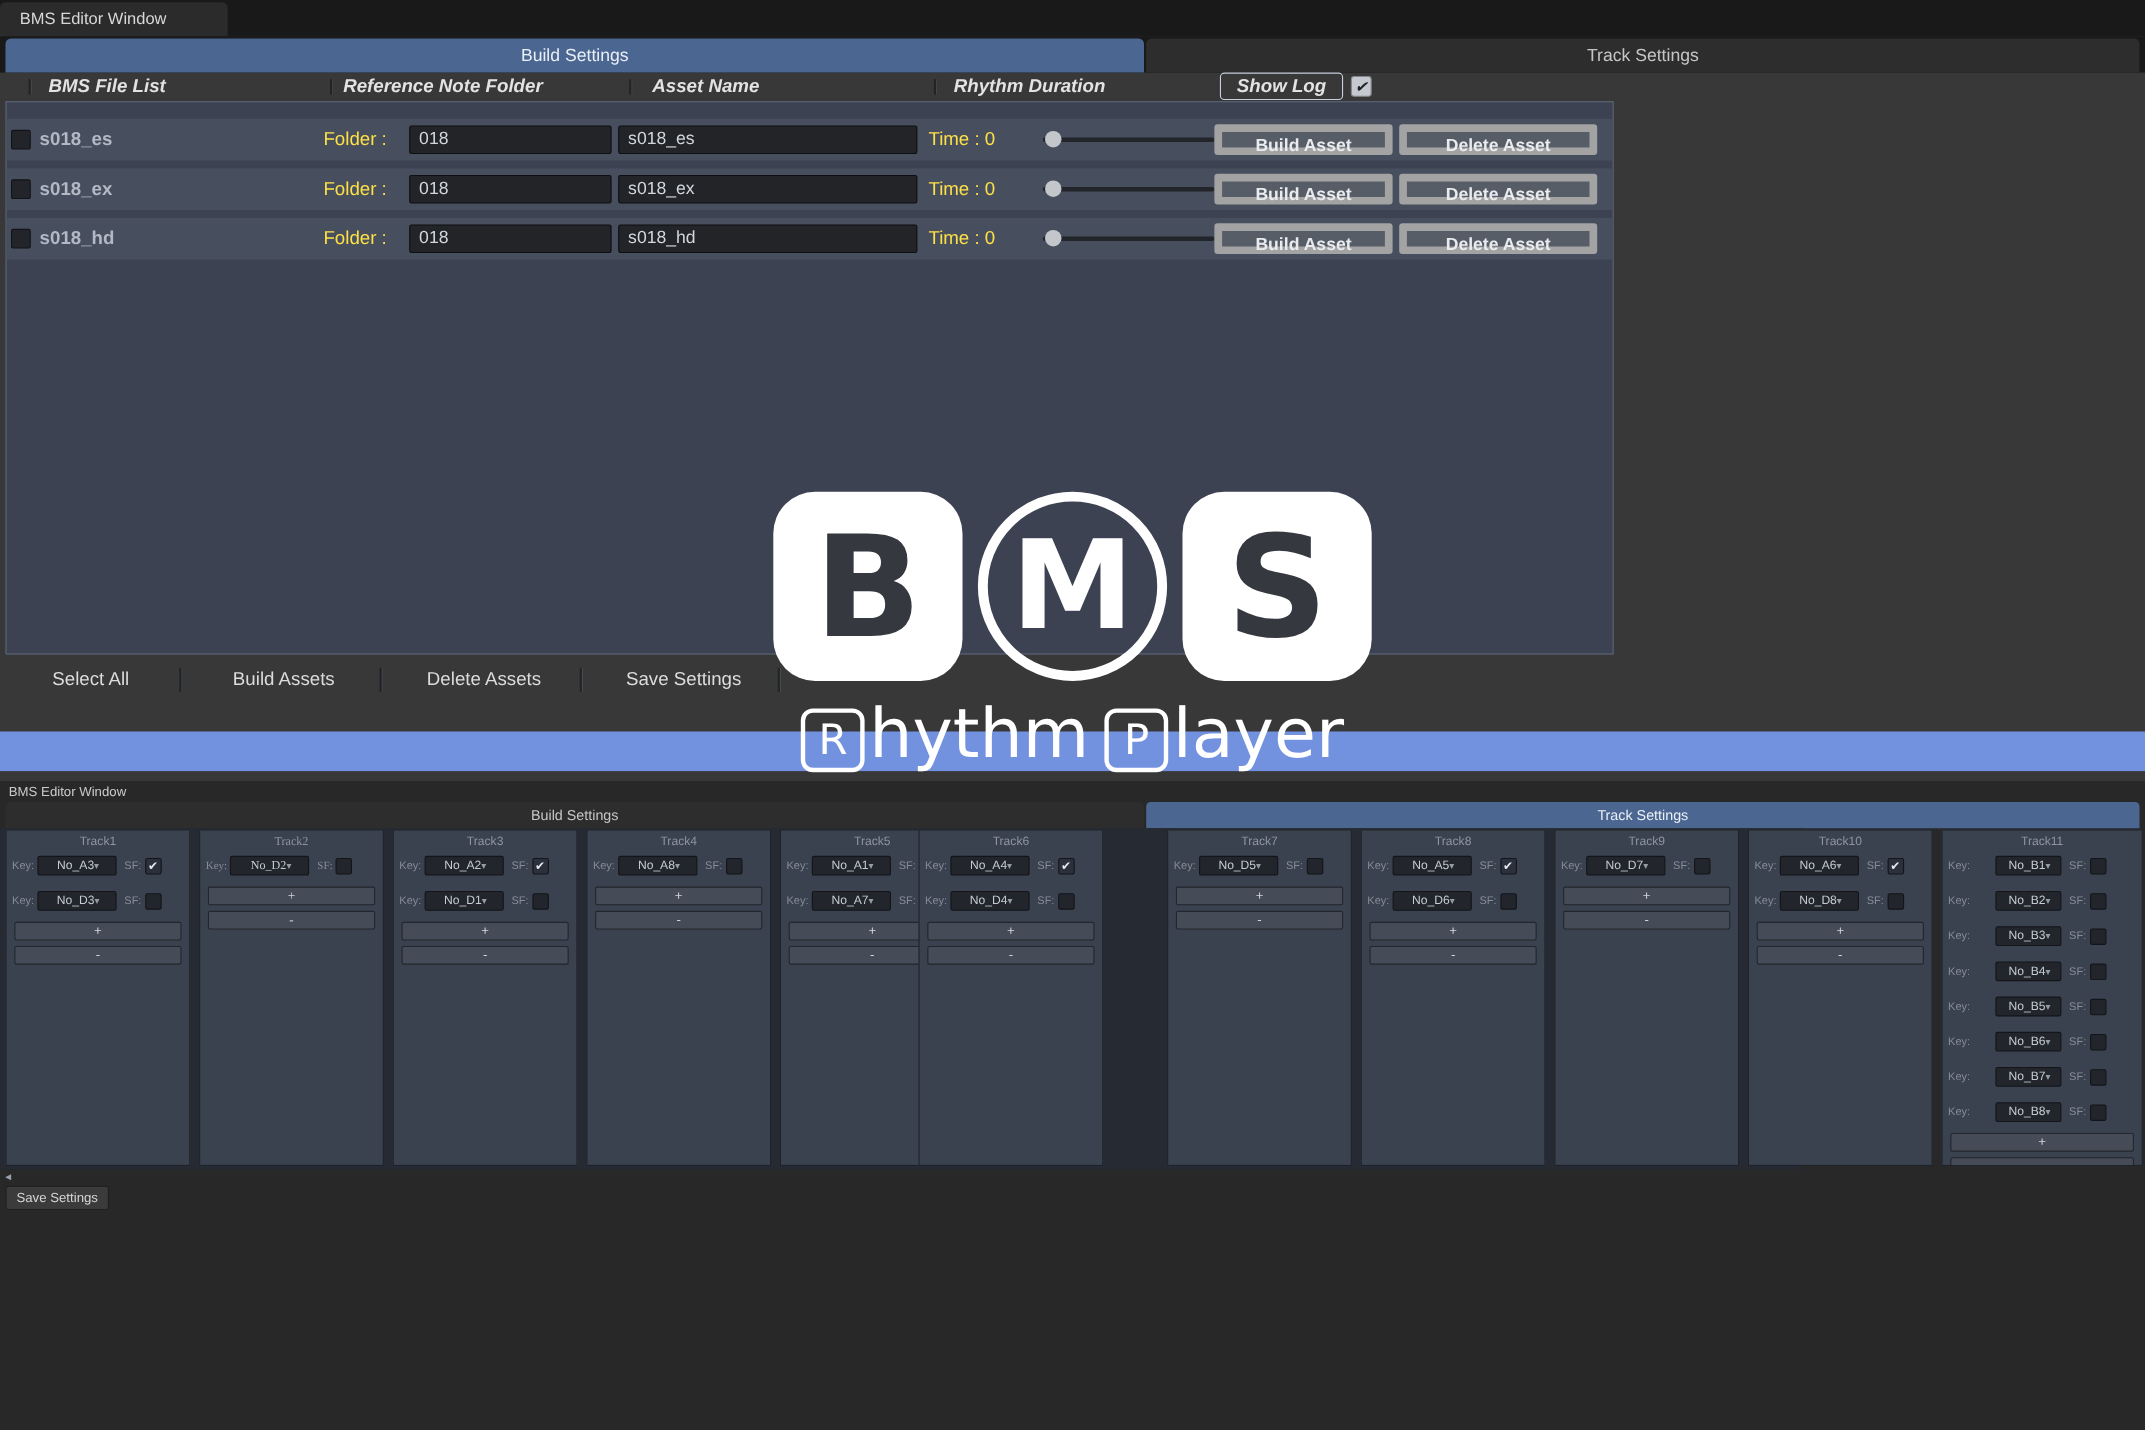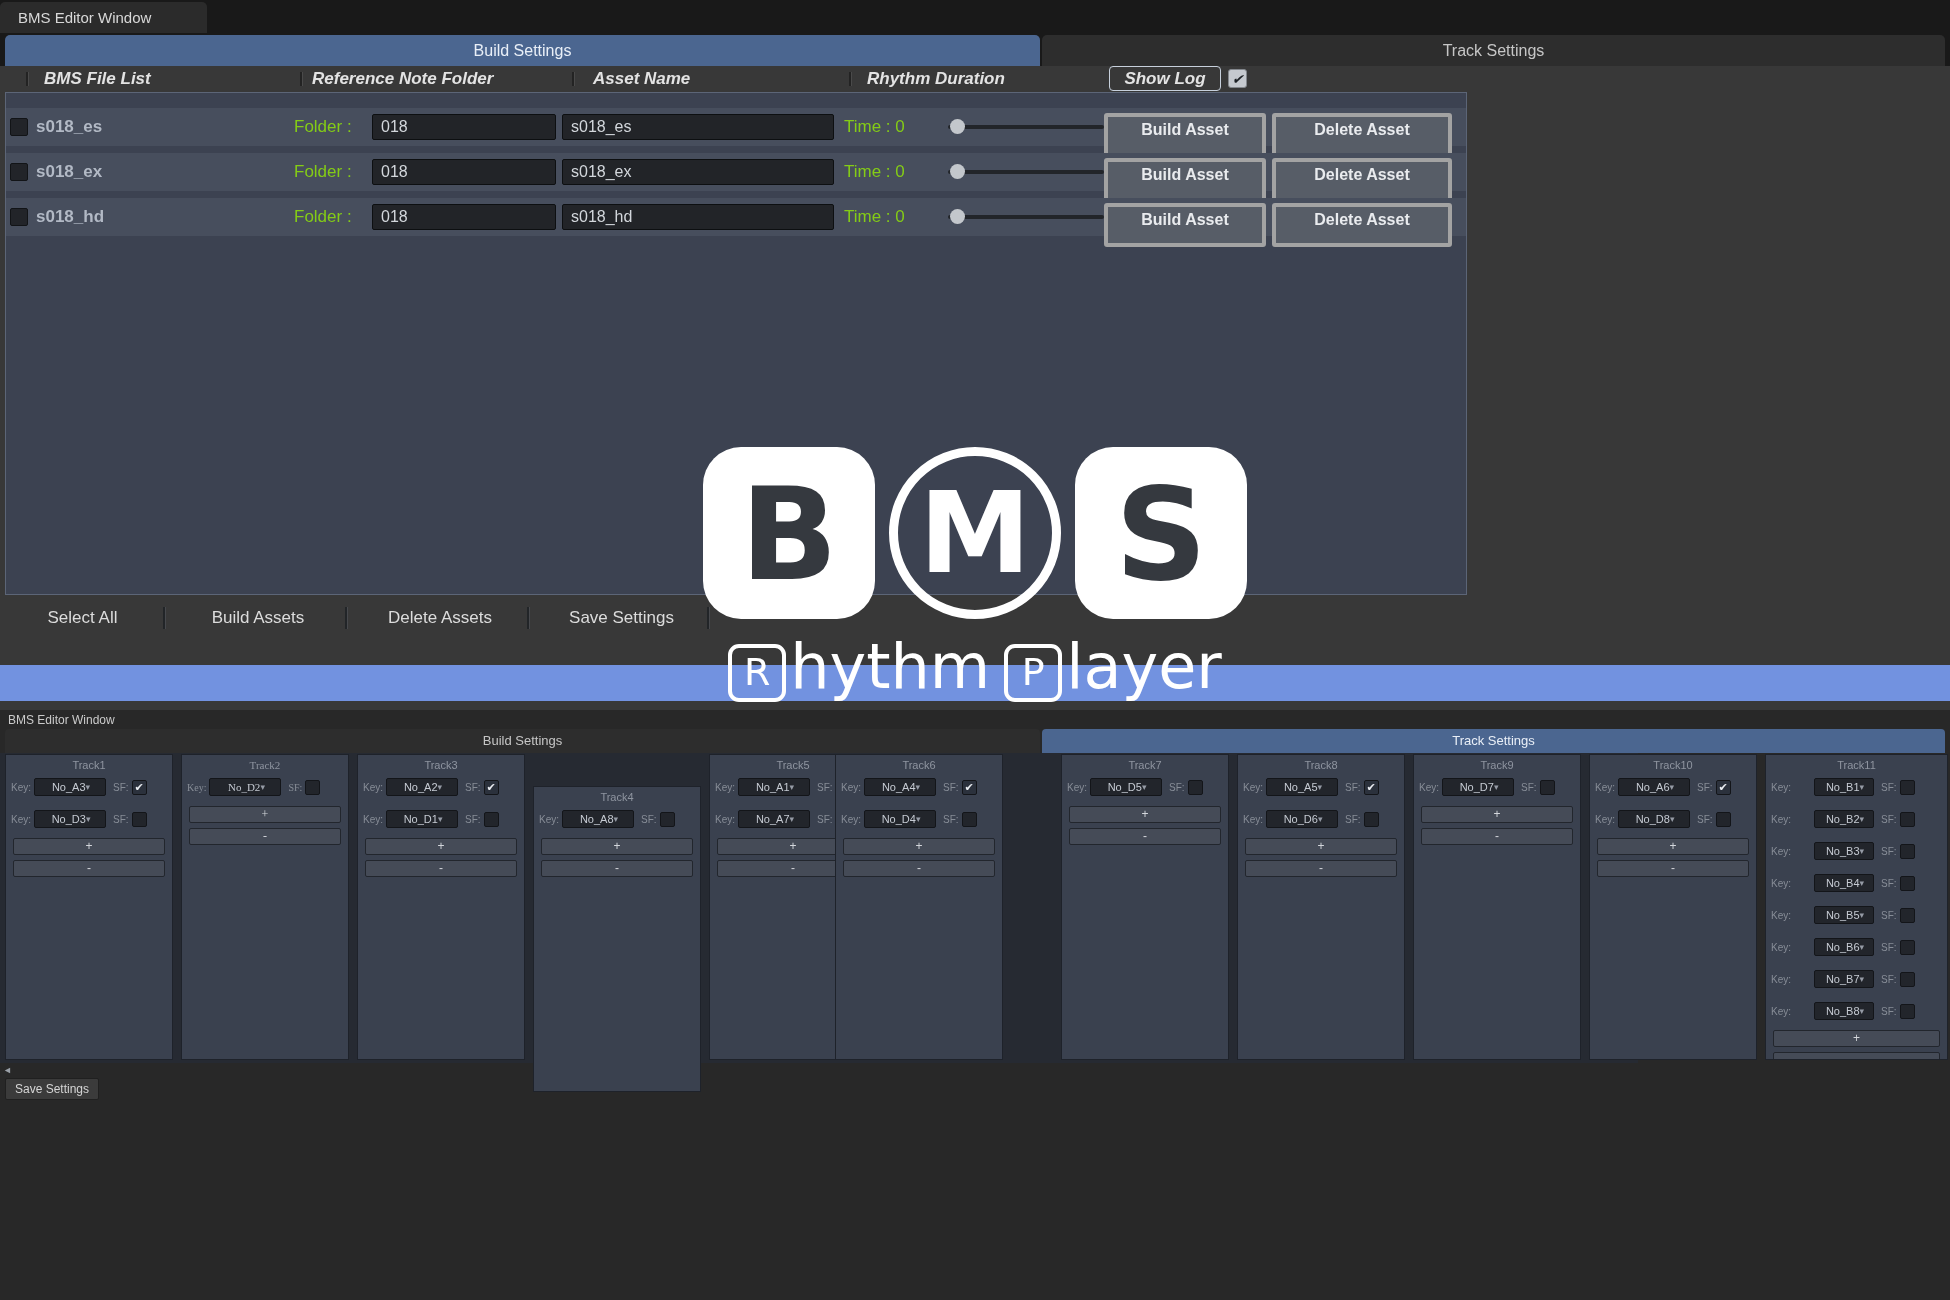--- a/index.html
+++ b/index.html
@@ -30,31 +30,31 @@
                     border:1px solid #83878d; border-radius:3px; box-sizing:border-box;
                     display:flex; align-items:center; justify-content:center; font-size:14px; color:#1d2126; }
 
   .list-panel { position:absolute; left:5px; top:92px; width:1462px; height:503px; background:#3c4251;
                 border:1px solid #5c6577; box-sizing:border-box; }
   .file-row { position:absolute; left:0; width:1460px; height:38px; background:#474e5d; }
   .r0{top:15px}.r1{top:60px}.r2{top:105px}
   .row-check { position:absolute; left:4px; top:10px; width:18px; height:18px; background:#222429;
                border:1px solid #121417; border-radius:2px; box-sizing:border-box; }
   .row-name { position:absolute; left:30px; top:0; line-height:38px; font-weight:bold; font-size:17px; color:#b2b9c5; }
-  .lbl { position:absolute; top:0; line-height:38px; font-size:17px; color:#84cc16; }
+  .lbl { position:absolute; top:0; line-height:38px; font-size:17px; color:#fde047; }
   .folder-lbl{left:288px}
   .time-lbl{left:838px}
   .field { position:absolute; top:6px; height:26px; background:#222428; border:1px solid #0d0f11;
            border-radius:2px; box-sizing:border-box; color:#d3d7dc; font-size:16px; padding:0 8px;
            font-family:inherit; outline:none; }
   .folder-field{left:366px; width:184px;}
   .asset-field{left:556px; width:272px;}
   .slider { position:absolute; left:942px; top:17px; width:156px; height:4px; background:#22252a; border-radius:2px; }
   .knob { position:absolute; left:2px; top:-6px; width:15px; height:15px; background:#c3c7cc; border-radius:50%; }
-  .btn { position:absolute; top:5px; height:44px; background:#575d67; border:4px solid #a3a3a3;
+  .btn { position:absolute; top:5px; height:28px; background:#575d67; border:7px solid #a3a3a3;
          border-radius:3px; box-sizing:border-box; text-align:center; line-height:26px; font-size:16px;
          font-weight:bold; color:#e9ebee; }
   .build-btn{left:1098px; width:162px;}
   .delete-btn{left:1266px; width:180px;}
 
   .footer-row { position:absolute; left:0; top:600px; width:100%; height:36px; }
   .footbtn { position:absolute; top:0; line-height:36px; text-align:center; font-size:17px; color:#dcdcdc; }
   .f0{left:10px;width:145px}.f1{left:178px;width:160px}.f2{left:360px;width:160px}.f3{left:543px;width:157px}
   .fsep { position:absolute; top:7px; width:2px; height:22px; background:#222528; border-right:1px solid #47494d; }
   .fs0{left:163px}.fs1{left:345px}.fs2{left:527px}.fs3{left:707px}
@@ -269,21 +269,21 @@
         <span class="key-dropdown">
           <span class="dd-value">No_D1</span>
           <span class="dd-arrow">▾</span>
         </span>
         <span class="sf-label">SF:</span>
         <span class="sf-checkbox"></span>
       </div>
           <div class="tiny-btn">+</div>
      <div class="tiny-btn">-</div>
         </div>
-        <div class="track-col" style="left: 533px; width: 168px; margin-top: 32px;">
+        <div class="track-col" style="left: 533px; width: 168px;">
           <div class="track-title">Track4</div>
       <div class="key-row">
         <span class="key-label">Key:</span>
         <span class="key-dropdown">
           <span class="dd-value">No_A8</span>
           <span class="dd-arrow">▾</span>
         </span>
         <span class="sf-label">SF:</span>
         <span class="sf-checkbox"></span>
       </div>

